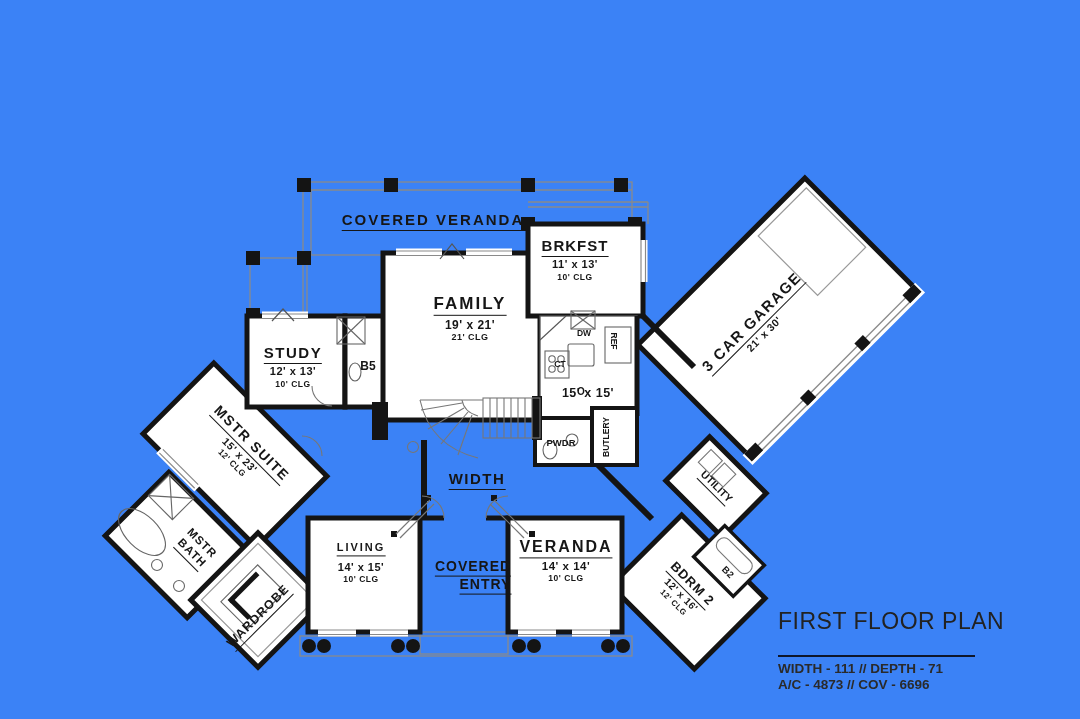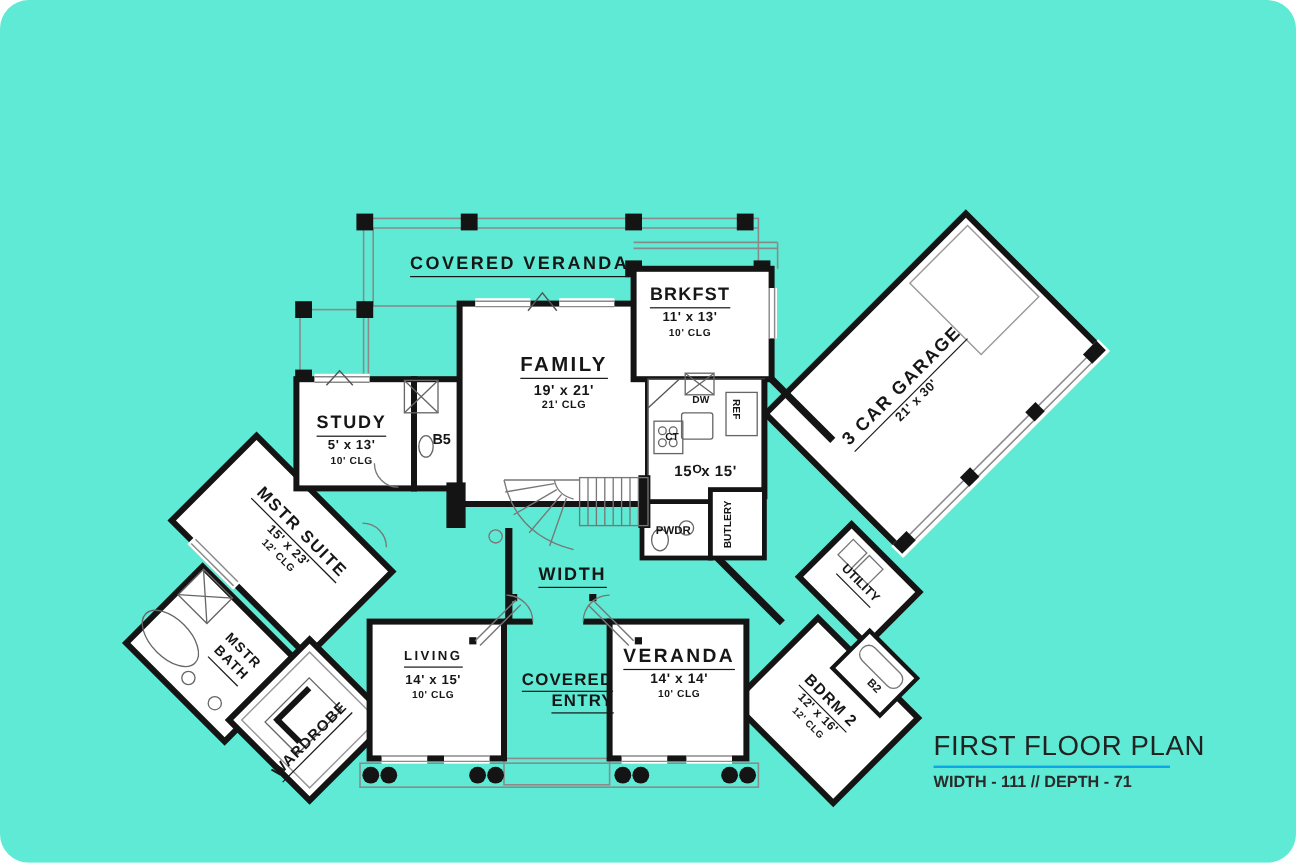--- a/index.html
+++ b/index.html
@@ -1,30 +1,30 @@
 <!DOCTYPE html>
 <html><head>
 <meta charset="utf-8">
 <style>
   html,body{margin:0;padding:0;background:#ffffff;}
-  #plan{position:relative;width:1080px;height:719px;background:#5eead4;overflow:hidden;
-        font-family:"Liberation Sans", sans-serif;color:#161616;border-radius:24px;}
+  #plan{position:relative;width:1080px;height:719px;background:#3b82f6;overflow:hidden;
+        font-family:"Liberation Sans", sans-serif;color:#161616;}
   #linework{position:absolute;left:0;top:0;z-index:1;}
   .lbl{position:absolute;z-index:2;transform:translate(-50%,-50%);font-weight:bold;
        white-space:nowrap;text-align:center;line-height:1.2;color:#161616;}
   .r45{transform:translate(-50%,-50%) rotate(45deg);}
   .rm45{transform:translate(-50%,-50%) rotate(-45deg);}
   .r90{transform:translate(-50%,-50%) rotate(90deg);}
   .rm90{transform:translate(-50%,-50%) rotate(-90deg);}
   .u{display:inline-block;border-bottom:1.6px solid #161616;padding-bottom:1px;}
   .dim{letter-spacing:.5px;}
   .grp .ln{display:block;}
   #title-block{position:absolute;left:778px;top:608px;width:197px;z-index:2;}
   #title-block .t{font-size:23px;font-weight:500;letter-spacing:.5px;color:#222;
-                  border-bottom:2px solid #0ea5e9;padding-bottom:3px;white-space:nowrap;}
+                  border-bottom:2px solid #0f172a;padding-bottom:20px;white-space:nowrap;}
   #title-block .s{font-size:13.5px;font-weight:bold;color:#2a2a2a;line-height:1.2;
                   margin-top:4px;white-space:nowrap;}
   #title-block .s2{font-size:13.5px;font-weight:bold;color:#2a2a2a;line-height:1.2;white-space:nowrap;}
 </style>
 </head>
 <body>
 
 <div id="plan">
 
 <svg id="linework" width="1080" height="719" viewBox="0 0 1080 719">
@@ -258,21 +258,21 @@
 
 <div class="lbl" style="left:575px;top:247px;font-size:15px;letter-spacing:1px;"><span class="u">BRKFST</span></div>
 <div class="lbl dim" style="left:575px;top:265px;font-size:11px;">11' x 13'</div>
 <div class="lbl dim" style="left:575px;top:277px;font-size:8.5px;">10' CLG</div>
 
 <div class="lbl" style="left:470px;top:305px;font-size:17px;letter-spacing:2px;"><span class="u">FAMILY</span></div>
 <div class="lbl dim" style="left:470px;top:325px;font-size:12px;text-align:center;">19' x 21'</div>
 <div class="lbl dim" style="left:470px;top:337px;font-size:9px;">21' CLG</div>
 
 <div class="lbl" style="left:293px;top:354px;font-size:15px;letter-spacing:1.5px;"><span class="u">STUDY</span></div>
-<div class="lbl dim" style="left:293px;top:372px;font-size:11px;">5' x 13'</div>
+<div class="lbl dim" style="left:293px;top:372px;font-size:11px;">12' x 13'</div>
 <div class="lbl dim" style="left:293px;top:384px;font-size:8.5px;">10' CLG</div>
 
 <div class="lbl" style="left:368px;top:366px;font-size:12px;">B5</div>
 
 <div class="lbl dim" style="left:588px;top:393px;font-size:12.5px;">15' x 15'</div>
 <div class="lbl" style="left:581px;top:392px;font-size:10px;">O</div>
 <div class="lbl" style="left:560px;top:364px;font-size:8.5px;">CT</div>
 <div class="lbl" style="left:584px;top:333px;font-size:8.5px;">DW</div>
 <div class="lbl r90" style="left:614px;top:341px;font-size:8.5px;">REF</div>
 <div class="lbl rm90" style="left:606px;top:437px;font-size:8.5px;">BUTLERY</div>
@@ -315,15 +315,16 @@
 <div class="lbl rm45" style="left:259px;top:617px;font-size:12.5px;letter-spacing:1px;"><span class="u">WARDROBE</span></div>
 
 <div class="lbl rm45 grp" style="left:757px;top:327px;">
   <span class="ln" style="font-size:15px;letter-spacing:1.5px;"><span class="u">3 CAR GARAGE</span></span>
   <span class="ln dim" style="font-size:10.5px;">21' x 30'</span>
 </div>
 
 <div id="title-block">
   <div class="t">FIRST FLOOR PLAN</div>
   <div class="s">WIDTH - 111 // DEPTH - 71</div>
+  <div class="s2">A/C - 4873 // COV - 6696</div>
 </div>
 
 </div>
 
 </body></html>

